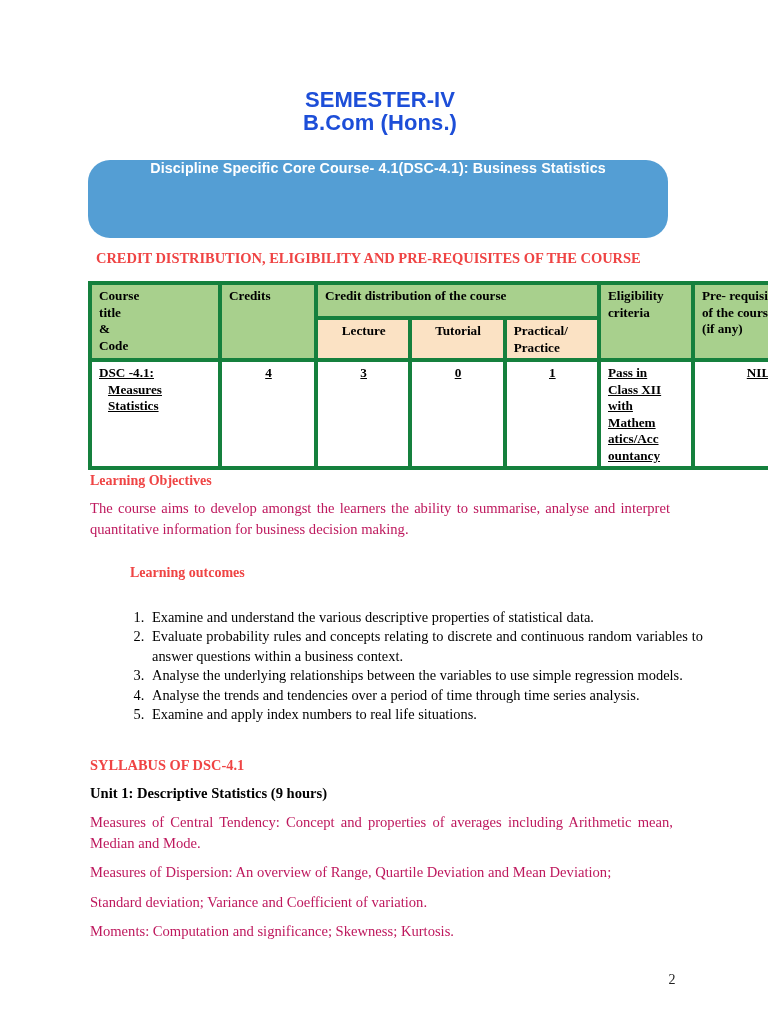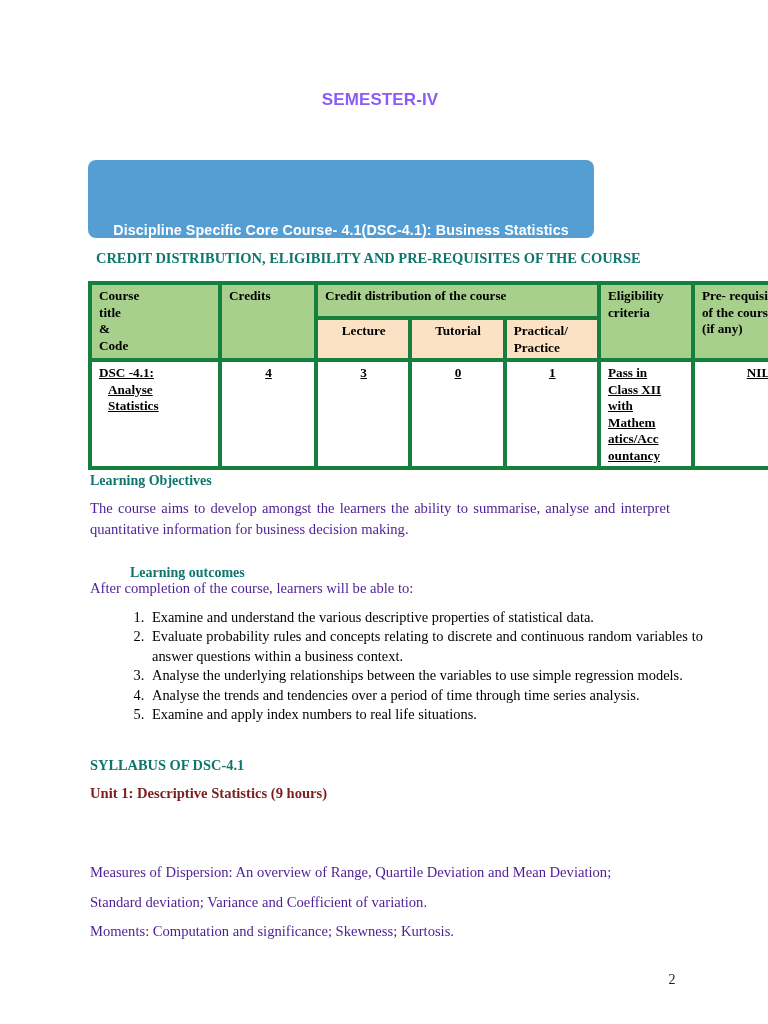--- a/index.html
+++ b/index.html
@@ -26,52 +26,52 @@
 
   
   .doc-heading {
     position: absolute;
     left: 0;
     top: 88px;
     width: 760px;
     text-align: center;
     font-family: "Liberation Sans", "DejaVu Sans", sans-serif;
     font-weight: bold;
-    font-size: 17px;
+    font-size: 22px;
     line-height: 23px;
     letter-spacing: 0.1px;
-    color: #8b5cf6;
+    color: #1d4ed8;
   }
   .doc-heading .line2 { display: block; }
 
   
   .banner {
     position: absolute;
     left: 88px;
     top: 160px;
-    width: 506px;
+    width: 580px;
     height: 78px;
     background: #549ED4;
-    border-radius: 8px;
+    border-radius: 22px;
     display: flex;
-    align-items: flex-end;
+    align-items: flex-start;
     justify-content: center;
   }
   .banner-text {
     font-family: "Liberation Sans", "DejaVu Sans", sans-serif;
     font-weight: bold;
     font-size: 14.3px;
     color: #ffffff;
     letter-spacing: 0.1px;
     text-align: center;
   }
 
   
   .purple-head {
-    color: #0f766e;
+    color: #ef4444;
     font-weight: bold;
     font-family: "Liberation Serif", "DejaVu Serif", serif;
   }
   .credit-head {
     position: absolute;
     left: 96px;
     top: 250px;
     font-size: 14.5px;
     letter-spacing: -0.05px;
   }
@@ -123,21 +123,21 @@
   .sec-label {
     position: absolute;
     font-size: 14px;
     line-height: 18px;
   }
   .para {
     position: absolute;
     font-size: 14.6px;
     line-height: 21px;
     text-align: justify;
-    color: #4c1d95;
+    color: #be185d;
   }
 
   .lo-label { left: 90px; top: 472px; }
   .lo-para  { left: 90px; top: 498px; width: 580px; }
   .lout-label { left: 90px; top: 564px; margin-left: 40px; }
   .lout-para  { left: 90px; top: 578px; width: 580px; }
 
   
   .outcome-list {
     position: absolute;
@@ -156,21 +156,21 @@
   }
 
   
   .syl-label { left: 90px; top: 756px; font-size: 14.4px; }
   .unit-head {
     position: absolute;
     left: 90px;
     top: 785px;
     font-size: 14.6px;
     font-weight: bold;
-    color: #7f1d1d;
+    color: #000000;
   }
 
   .sp1 { left: 90px; top: 812px; width: 583px; }
   .sp2 { left: 90px; top: 862px; width: 583px; }
   .sp3 { left: 90px; top: 892px; width: 583px; }
   .sp4 { left: 90px; top: 921px; width: 583px; }
 
   
   .page-number {
     position: absolute;
@@ -182,20 +182,21 @@
     color: #222;
   }
 </style>
 </head>
 <body>
 
 <div class="page">
 
   <div class="doc-heading">
     <span>SEMESTER-IV</span>
+    <span class="line2">B.Com (Hons.)</span>
   </div>
 
   <div class="banner">
     <span class="banner-text">Discipline Specific Core Course- 4.1(DSC-4.1):  Business Statistics</span>
   </div>
 
   <div class="purple-head credit-head">CREDIT DISTRIBUTION, ELIGIBILITY AND PRE-REQUISITES OF THE COURSE</div>
 
   <table class="credit-table">
     <tbody>
@@ -222,21 +223,21 @@
         <th class="sub" style="width:83px">Lecture</th>
         <th class="sub" style="width:85px">Tutorial</th>
         <th class="sub" style="width:98px">
           <span class="ct-line" style="text-align:left">Practical/</span>
           <span class="ct-line" style="text-align:left">Practice</span>
         </th>
       </tr>
       <tr class="body-row">
         <td class="body left">
           <span class="ct-line">DSC -4.1:</span>
-          <span class="indent-1">Analyse</span>
+          <span class="indent-1">Measures</span>
           <span class="indent-1">Statistics</span>
         </td>
         <td class="body">4</td>
         <td class="body">3</td>
         <td class="body">0</td>
         <td class="body">1</td>
         <td class="body left">
           <span class="ct-line">Pass in</span>
           <span class="ct-line">Class XII</span>
           <span class="ct-line">with</span>
@@ -246,32 +247,32 @@
         </td>
         <td class="body">NIL</td>
       </tr>
     </tbody>
   </table>
 
   <div class="purple-head sec-label lo-label">Learning Objectives</div>
   <div class="para lo-para">The course aims to develop amongst the learners the ability to summarise, analyse and interpret quantitative information for business decision making.</div>
 
   <div class="purple-head sec-label lout-label">Learning outcomes</div>
-  <div class="para lout-para">After completion of the course, learners will be able to:</div>
 
   <ol class="outcome-list">
     <li>Examine and understand the various descriptive properties of statistical data.</li>
     <li>Evaluate probability rules and concepts relating to discrete and continuous random variables to answer questions within a business context.</li>
     <li>Analyse the underlying relationships between the variables to use simple regression models.</li>
     <li>Analyse the trends and tendencies over a period of time through time series analysis.</li>
     <li>Examine and apply index numbers to real life situations.</li>
   </ol>
 
   <div class="purple-head sec-label syl-label">SYLLABUS OF DSC-4.1</div>
   <div class="unit-head">Unit 1: Descriptive Statistics (9 hours)</div>
 
+  <div class="para sp1">Measures of Central Tendency:  Concept and properties of averages including Arithmetic mean, Median and Mode.</div>
   <div class="para sp3">Standard deviation; Variance and Coefficient of variation.</div>
   <div class="para sp2">Measures of Dispersion: An overview of Range, Quartile Deviation and Mean Deviation;</div>
   <div class="para sp4">Moments: Computation and significance; Skewness; Kurtosis.</div>
 
   <div class="page-number">2</div>
 
 </div>
 
 </body></html>

